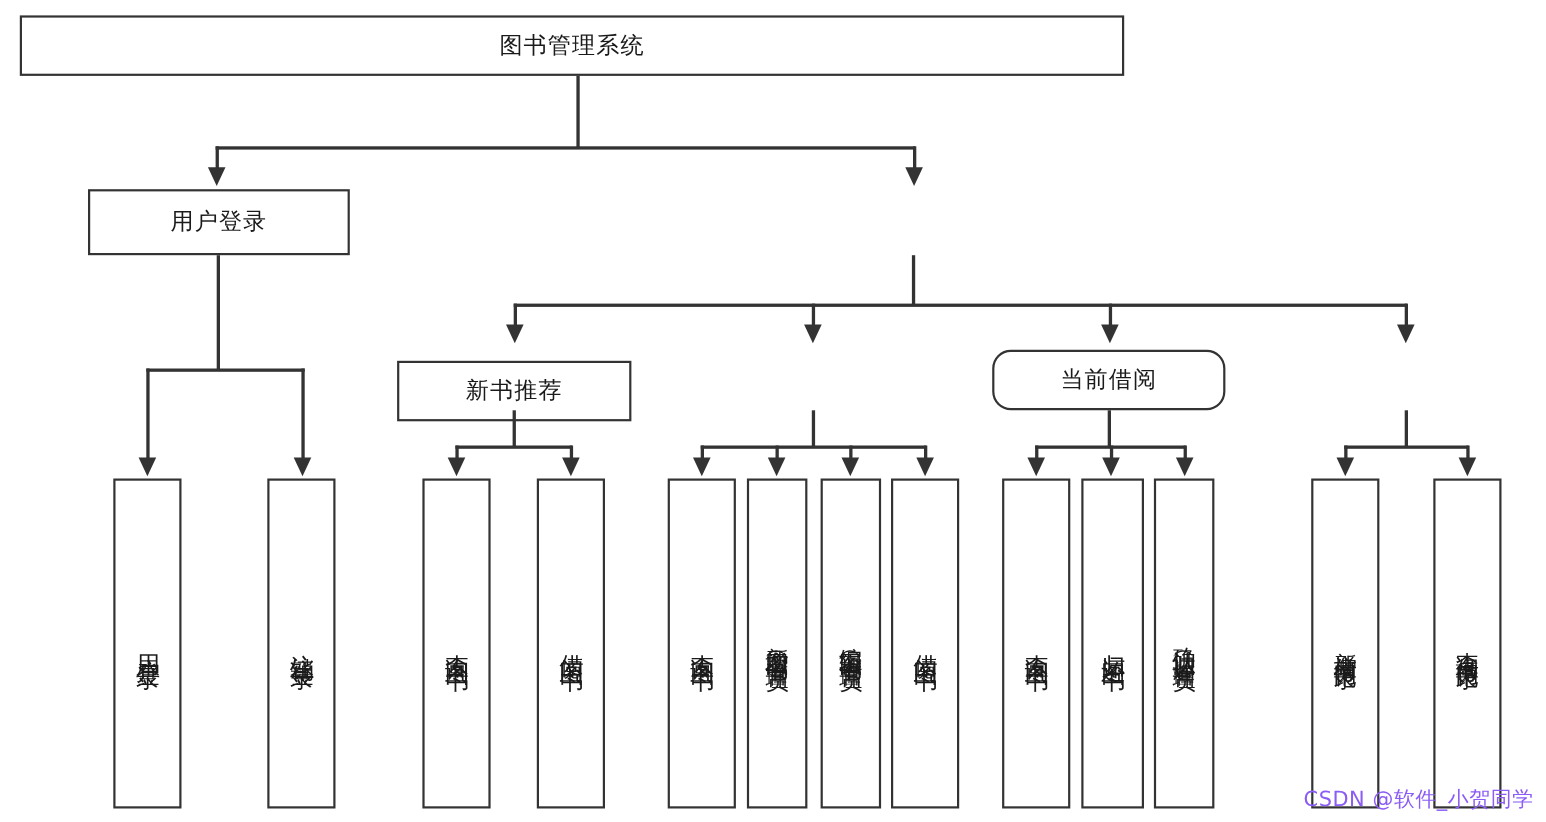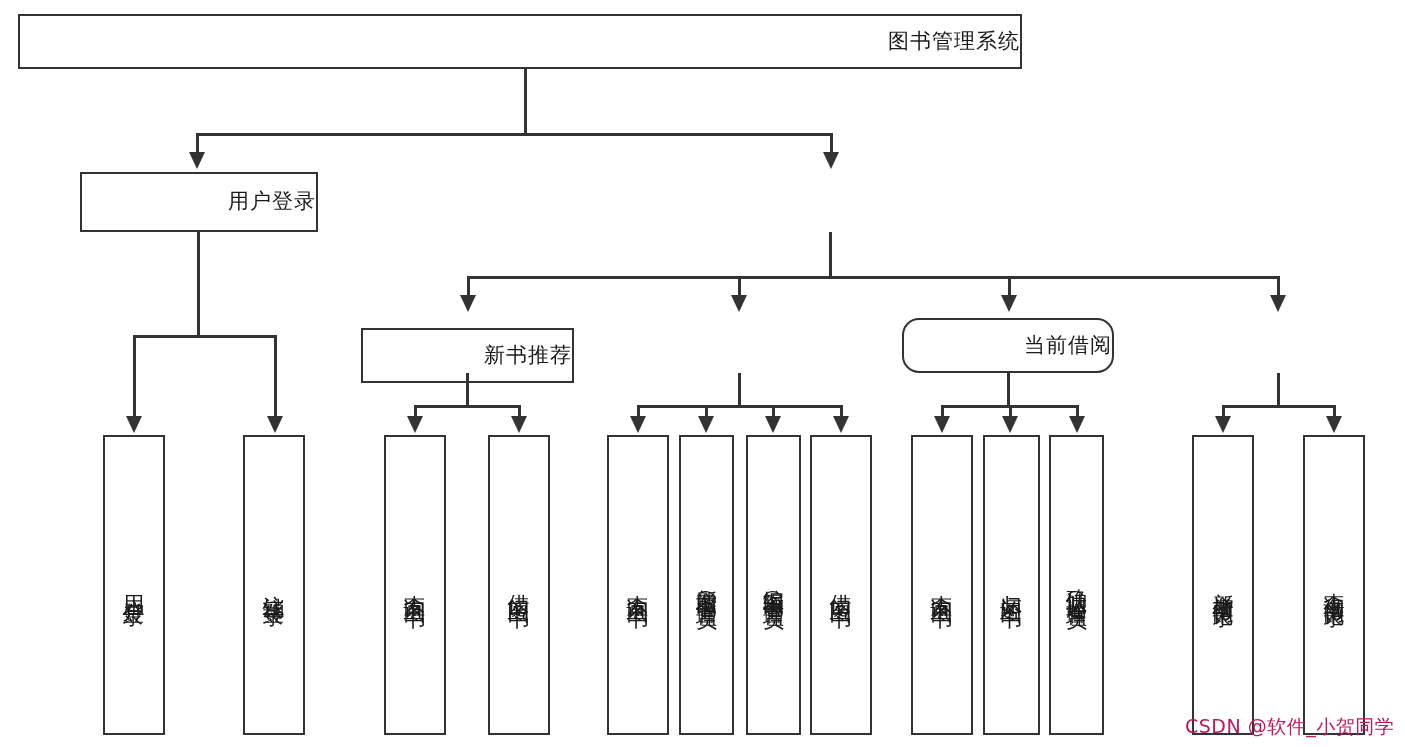--- a/index.html
+++ b/index.html
@@ -20,21 +20,21 @@
     overflow: hidden;
   }
   
   .node {
     position: absolute;
     box-sizing: border-box;
     border: 2.5px solid #333333;
     background: #ffffff;
     display: flex;
     align-items: center;
-    justify-content: flex-end;
+    justify-content: center;
     color: #1a1a1a;
   }
   .node.horiz .label {
     font-size: 21px;
     letter-spacing: 1px;
     line-height: 1.2;
     white-space: nowrap;
   }
   
   .node.vert {
@@ -70,21 +70,21 @@
     width: 0;
     height: 0;
     border-left: 8px solid transparent;
     border-right: 8px solid transparent;
     border-top: 17px solid #333333;
   }
   
   .watermark {
     position: absolute;
     font-size: 19px;
-    color: #be185d;
+    color: #8b5cf6;
     white-space: nowrap;
     letter-spacing: 0.5px;
   }
 </style>
 </head>
 <body>
 
 <div id="canvas">
 
   <div class="node horiz" style="left:18px; top:14px; width:1004px; height:55px;">

